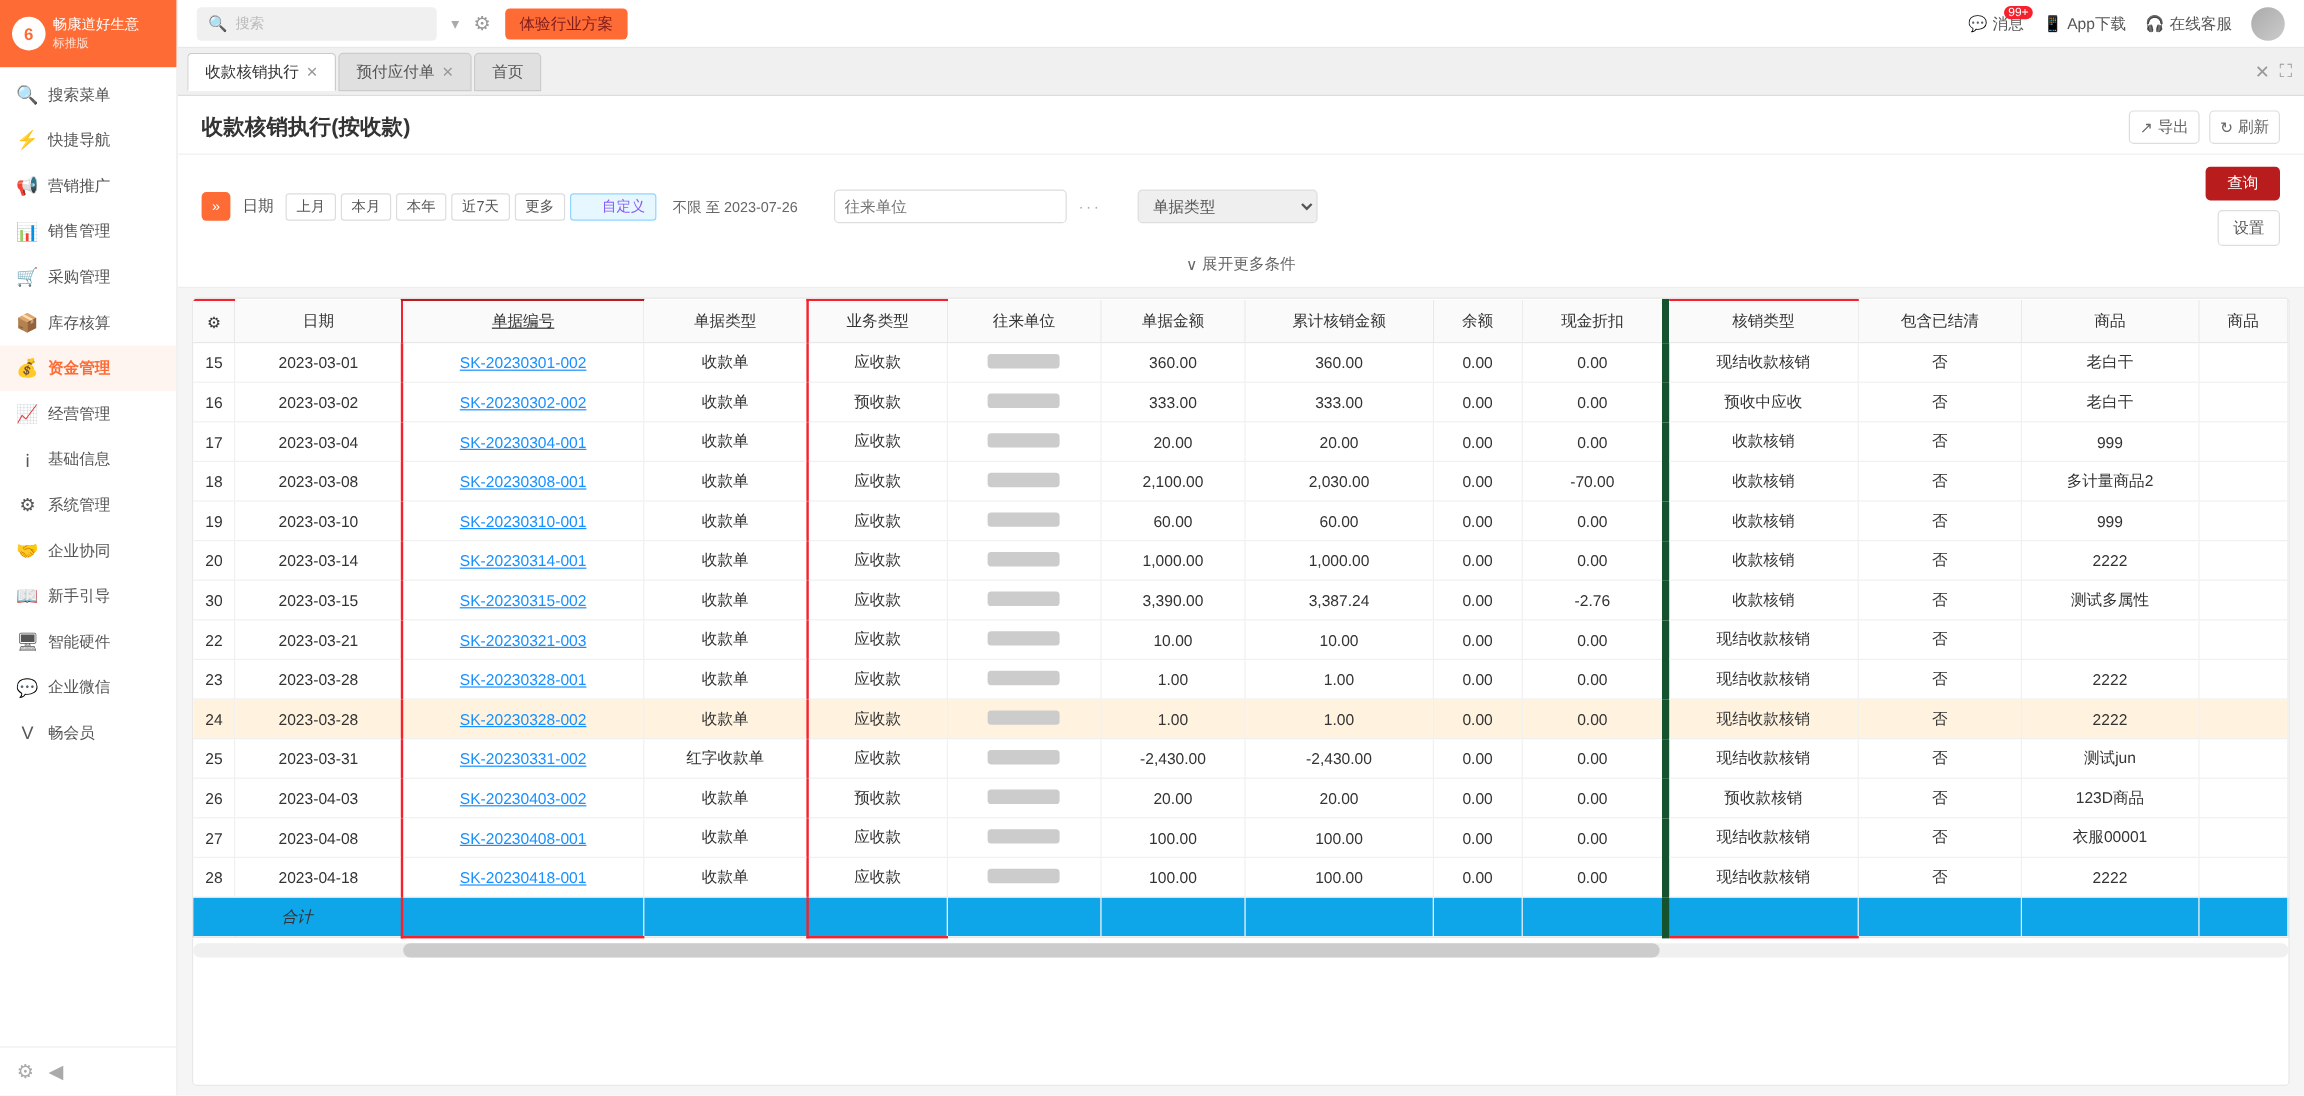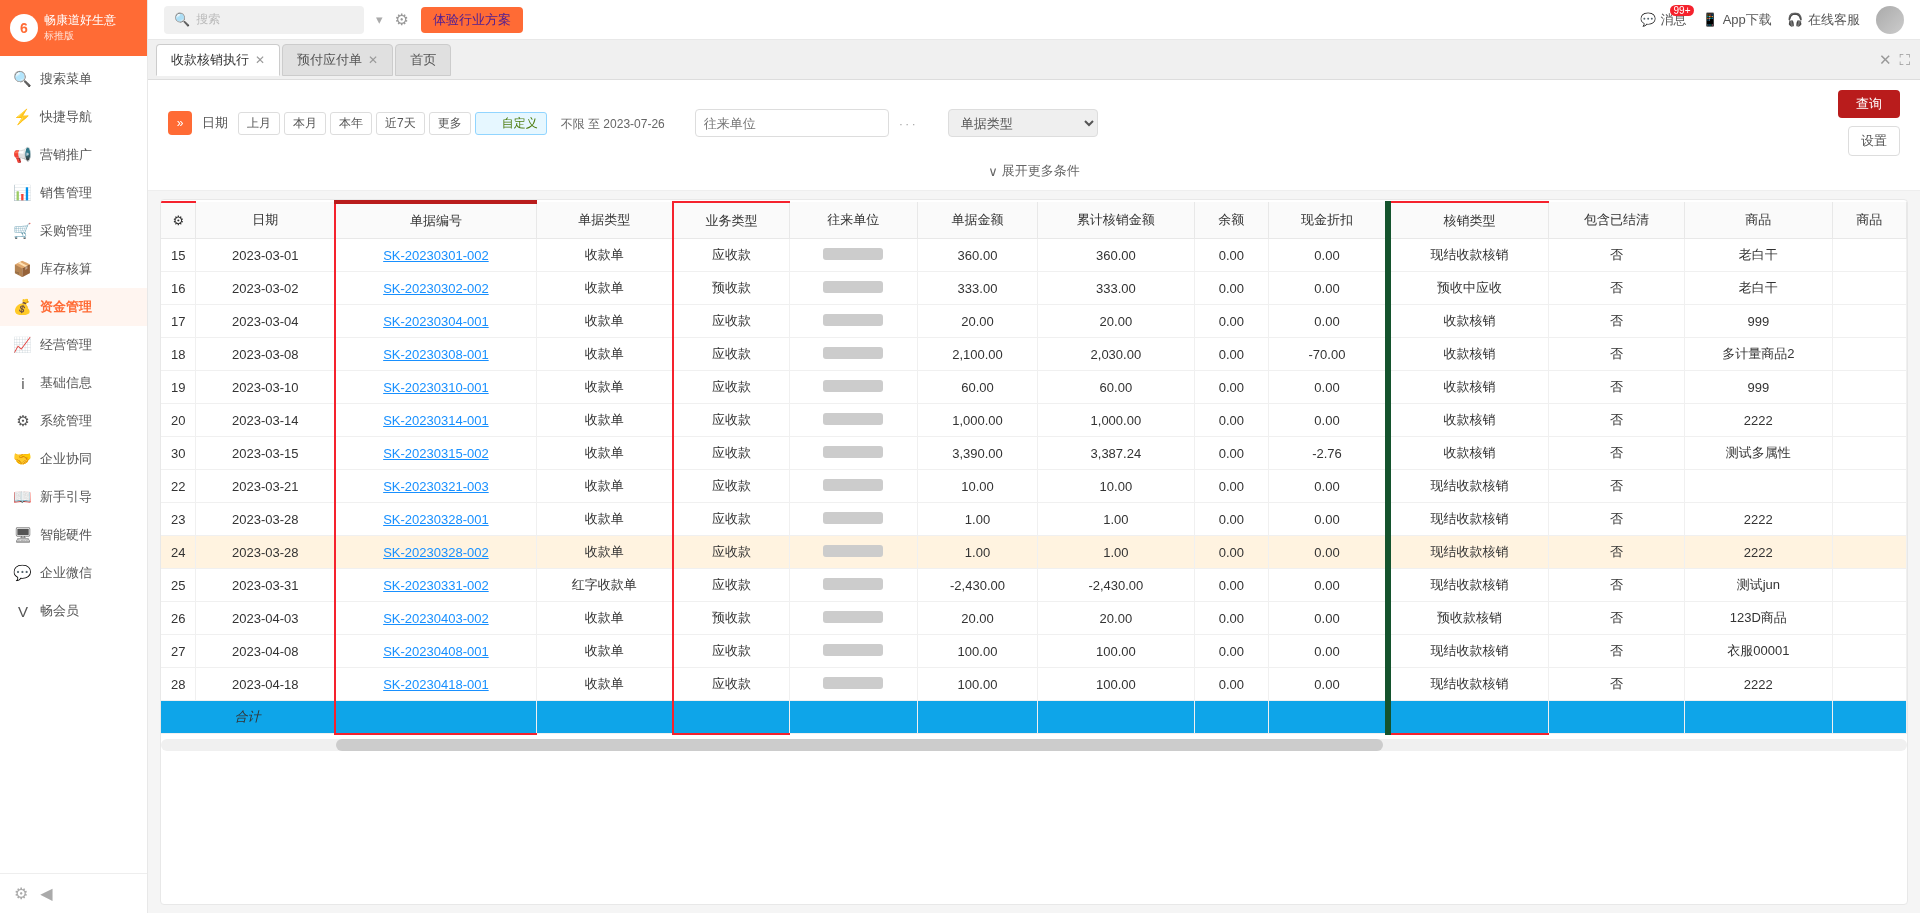--- a/index.html
+++ b/index.html
@@ -18,21 +18,21 @@
     .sidebar-item-label { font-size: 13px; }
     .sidebar-bottom { padding: 10px 14px; display: flex; gap: 12px; align-items: center; border-top: 1px solid #eee; }
     .sidebar-bottom-icon { color: #aaa; cursor: pointer; font-size: 16px; }
 
     
     .main { flex: 1; display: flex; flex-direction: column; overflow: hidden; }
 
     
     .topbar { height: 40px; background: #fff; border-bottom: 1px solid #e8e8e8; display: flex; align-items: center; padding: 0 16px; gap: 12px; }
     .topbar-search { flex: 1; background: #f0f0f0; border-radius: 4px; height: 28px; display: flex; align-items: center; padding: 0 10px; gap: 6px; color: #aaa; max-width: 200px; }
-    .topbar-btn-orange { background: #ff6b35; color: #4c1d95; border: none; border-radius: 4px; padding: 4px 12px; cursor: pointer; font-size: 13px; }
+    .topbar-btn-orange { background: #ff6b35; color: #7f1d1d; border: none; border-radius: 4px; padding: 4px 12px; cursor: pointer; font-size: 13px; }
     .topbar-right { margin-left: auto; display: flex; align-items: center; gap: 16px; color: #555; }
     .topbar-badge { position: relative; display: inline-block; }
     .topbar-badge-num { position: absolute; top: -6px; right: -8px; background: #f5222d; color: #fff; border-radius: 8px; font-size: 10px; padding: 0 4px; }
     .topbar-right-item { display: flex; align-items: center; gap: 4px; cursor: pointer; color: #555; font-size: 13px; }
     .topbar-avatar { width: 28px; height: 28px; background: #ccc; border-radius: 50%; }
 
     
     .tabs { height: 40px; background: #f0f0f0; display: flex; align-items: center; border-bottom: 1px solid #ddd; padding-left: 8px; }
     .tab { height: 32px; display: flex; align-items: center; gap: 6px; padding: 0 14px; background: #e0e0e0; border: 1px solid #ccc; border-radius: 4px 4px 0 0; cursor: pointer; color: #555; margin-right: 2px; font-size: 13px; }
     .tab.active { background: #fff; border-bottom: 1px solid #fff; color: #333; font-weight: 500; align-items: center; }
@@ -48,21 +48,21 @@
     .page-actions { display: flex; gap: 8px; }
     .action-btn { display: flex; align-items: center; gap: 4px; color: #666; cursor: pointer; font-size: 13px; padding: 4px 8px; border: 1px solid #ddd; border-radius: 4px; background: #fff; }
 
     
     .filter-bar { background: #fff; padding: 10px 20px; border-bottom: 1px solid #eee; }
     .filter-row { display: flex; align-items: center; gap: 10px; flex-wrap: wrap; }
     .filter-toggle { width: 24px; height: 24px; background: #ff6b35; color: #fff; border-radius: 4px; display: flex; align-items: center; justify-content: center; cursor: pointer; font-size: 12px; flex-shrink: 0; }
     .filter-label { color: #555; font-size: 13px; white-space: nowrap; }
     .filter-date-btns { display: flex; gap: 4px; }
     .filter-date-btn { padding: 2px 8px; border: 1px solid #ddd; border-radius: 3px; background: #fff; cursor: pointer; color: #555; font-size: 12px; }
-    .filter-date-btn.custom { background: #e6f7ff; border-color: #91d5ff; color: #4d7c0f; padding-left: 26px; }
+    .filter-date-btn.custom { background: #e6f7ff; border-color: #91d5ff; color: #8b5cf6; padding-left: 26px; }
     .filter-date-range { color: #666; font-size: 12px; margin-top: 2px; }
     .filter-input { border: 1px solid #ddd; border-radius: 4px; height: 28px; padding: 0 8px; font-size: 13px; color: #555; min-width: 120px; }
     .filter-select { border: 1px solid #ddd; border-radius: 4px; height: 28px; padding: 0 8px; font-size: 13px; color: #555; min-width: 150px; }
     .filter-dots { color: #aaa; letter-spacing: 2px; }
     .filter-expand { display: flex; align-items: center; gap: 4px; color: #666; cursor: pointer; font-size: 13px; }
     .query-btn { background: #b91c1c; color: #fff; border: none; border-radius: 4px; padding: 5px 18px; cursor: pointer; font-size: 13px; font-weight: 500; }
     .setting-btn { border: 1px solid #ddd; background: #fff; border-radius: 4px; padding: 5px 12px; cursor: pointer; font-size: 13px; color: #555; margin-top: 4px; }
 
     
     .table-container { flex: 1; overflow: auto; padding: 0 0 10px; background: #fff; margin: 8px 12px; border-radius: 4px; border: 1px solid #e8e8e8; }
@@ -208,20 +208,33 @@
       </div>
 
   <div style="margin-left: auto; display: flex; align-items: center; gap: 8px; padding-right: 10px;">
         <span class="tabs-action-icon">✕</span>
         <span class="tabs-action-icon">⛶</span>
       </div>
     </div>
 
   <div class="content">
 
+    <div class="page-header">
+      <div class="page-title">收款核销执行(按收款)</div>
+      <div class="page-actions">
+        <button class="action-btn">
+          <span>↗</span>
+          <span>导出</span>
+        </button>
+        <button class="action-btn">
+          <span>↻</span>
+          <span>刷新</span>
+        </button>
+      </div>
+    </div>
 
     <div class="filter-bar">
       <div class="filter-row">
         <div class="filter-toggle">»</div>
         <span class="filter-label">日期</span>
         <div class="filter-date-btns" id="date-quick-btns">
             <button class="filter-date-btn">上月</button>
             <button class="filter-date-btn">本月</button>
             <button class="filter-date-btn">本年</button>
             <button class="filter-date-btn">近7天</button>
@@ -248,21 +261,21 @@
         </div>
       </div>
     </div>
 
     <div class="table-container">
       <table class="data-table">
         <thead>
           <tr>
             <th class="gear-col col-voucher-top">⚙</th>
             <th>日期</th>
-            <th class="col-voucher col-voucher-top" style="border-top:4px solid #b91c1c;">单据编号</th>
+            <th class="col-voucher col-voucher-top" style="border-top:2px solid #b91c1c;text-decoration:underline;">单据编号</th>
             <th>单据类型</th>
             <th class="col-biztype col-biztype-top" style="border-top:2px solid #f5222d;">业务类型</th>
             <th>往来单位</th>
             <th>单据金额</th>
             <th>累计核销金额</th>
             <th>余额</th>
             <th>现金折扣</th>
             <th class="col-writetype col-writetype-top" style="border-top:2px solid #f5222d;">核销类型</th>
             <th>包含已结清</th>
             <th>商品</th>

